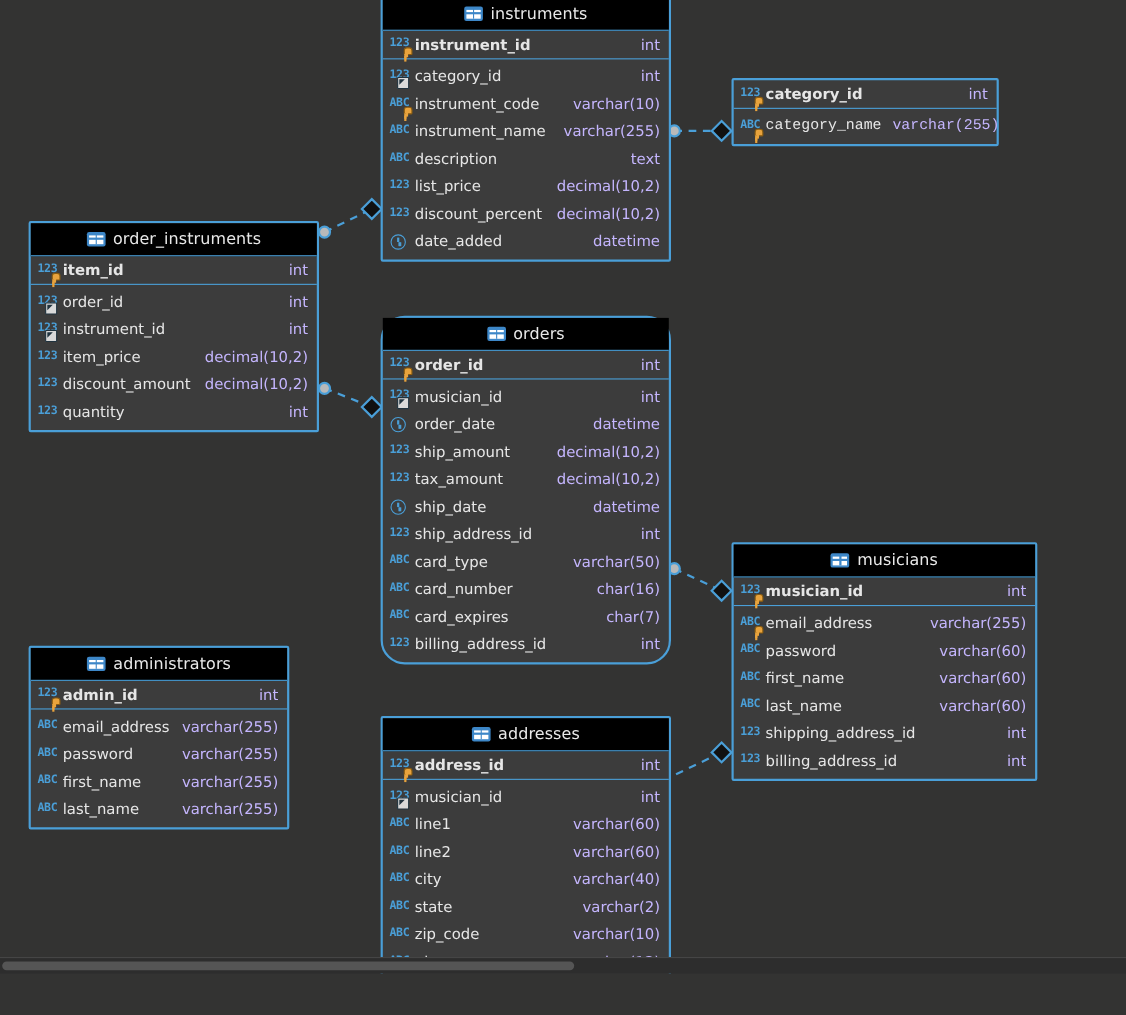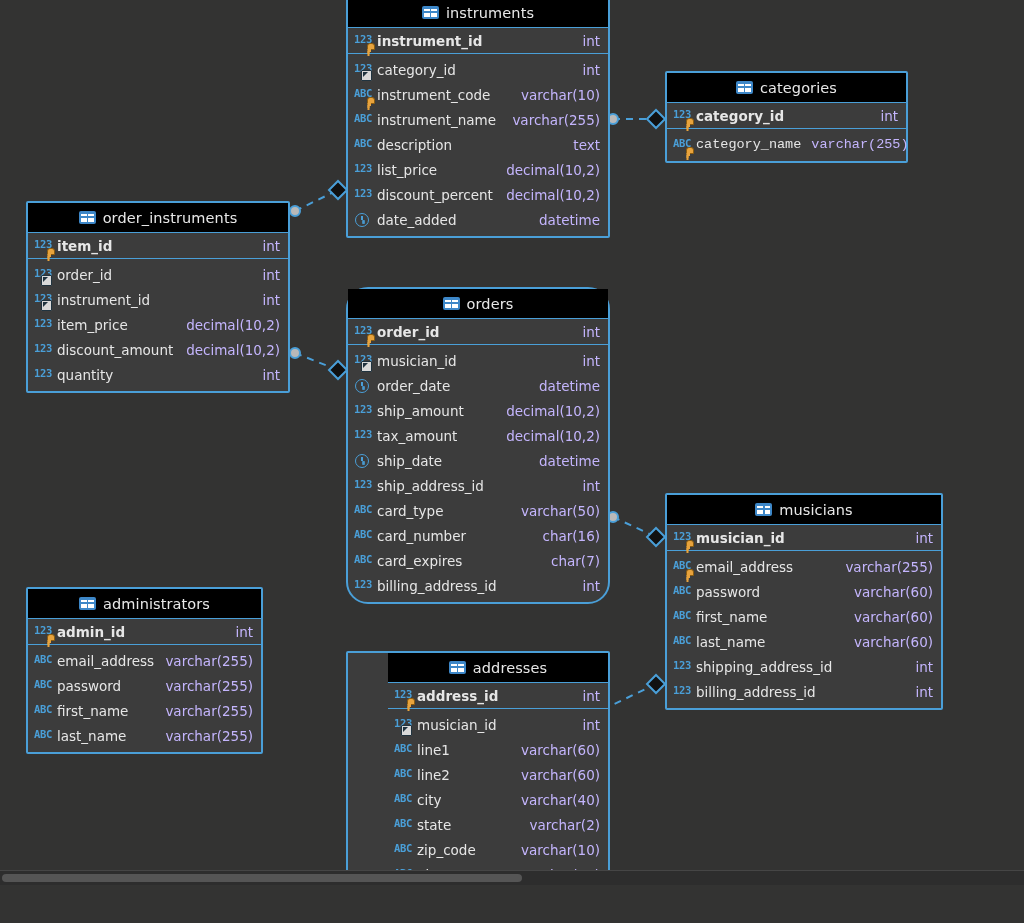--- a/index.html
+++ b/index.html
@@ -290,26 +290,20 @@
             <span class="col-type">decimal(10,2)</span>
           </div>
           <div class="col-row">
             <span class="dt date"></span>
             <span class="col-name">date_added</span>
             <span class="col-type">datetime</span>
           </div>
         </div>
       </div>
       <div class="table-box" style="left: 665px; top: 71px; width: 243px;">
-        <div class="tbl-header">
-          <span class="tbl-icon">
-            <i></i>
-          </span>
-          <span class="tbl-title">categories</span>
-        </div>
         <div class="pk-block">
           <div class="col-row pk">
             <span class="dt num">
               <span class="badge-key"></span>
             </span>
             <span class="col-name">category_id</span>
             <span class="col-type">int</span>
           </div>
         </div>
         <div style="padding: 3px 0px 4px; font-family: Liberation Mono, monospace;">
@@ -524,21 +518,21 @@
             <span class="col-name">first_name</span>
             <span class="col-type">varchar(255)</span>
           </div>
           <div class="col-row">
             <span class="dt str"></span>
             <span class="col-name">last_name</span>
             <span class="col-type">varchar(255)</span>
           </div>
         </div>
       </div>
-      <div class="table-box" style="left: 346px; top: 651px; width: 264px; padding-left: 40px;">
+      <div class="table-box" style="left: 346px; top: 651px; width: 264px;">
         <div class="tbl-header">
           <span class="tbl-icon">
             <i></i>
           </span>
           <span class="tbl-title">addresses</span>
         </div>
         <div class="pk-block">
           <div class="col-row pk">
             <span class="dt num">
               <span class="badge-key"></span>

